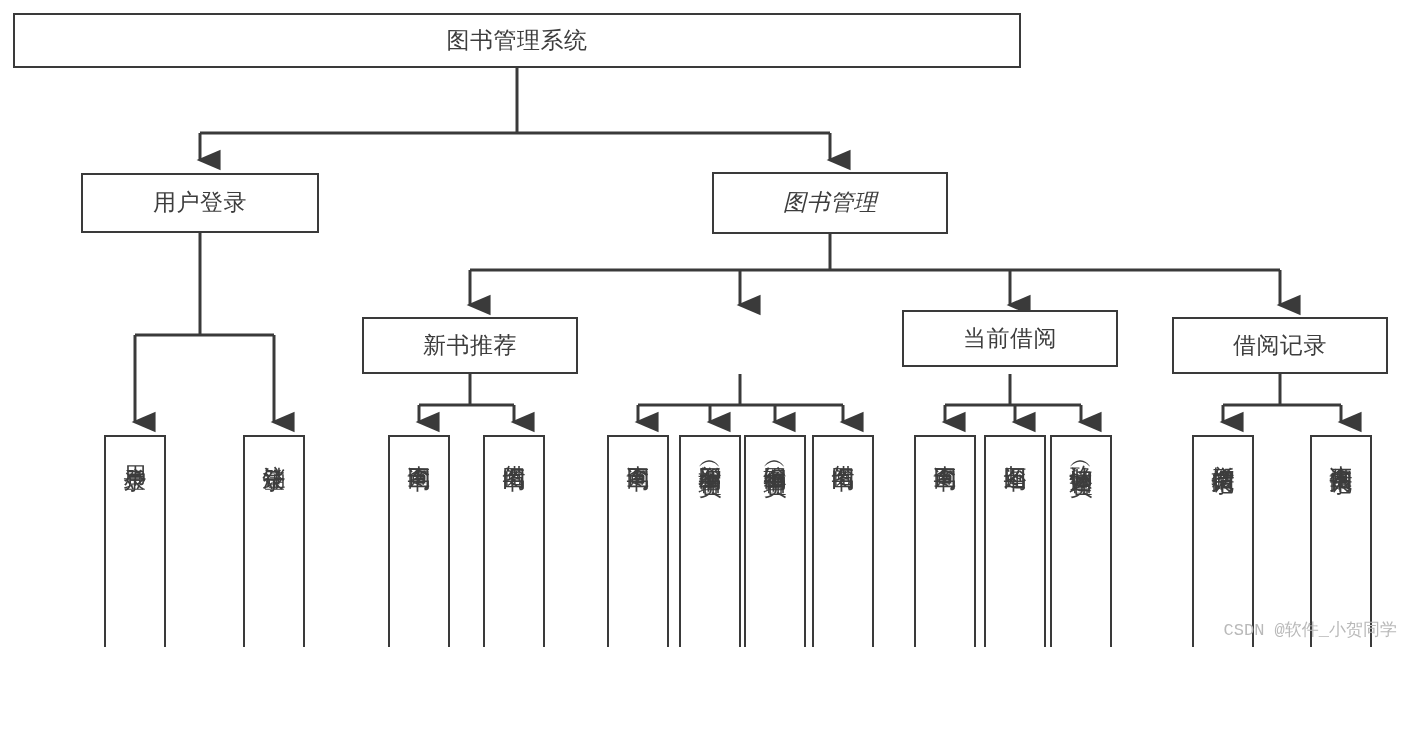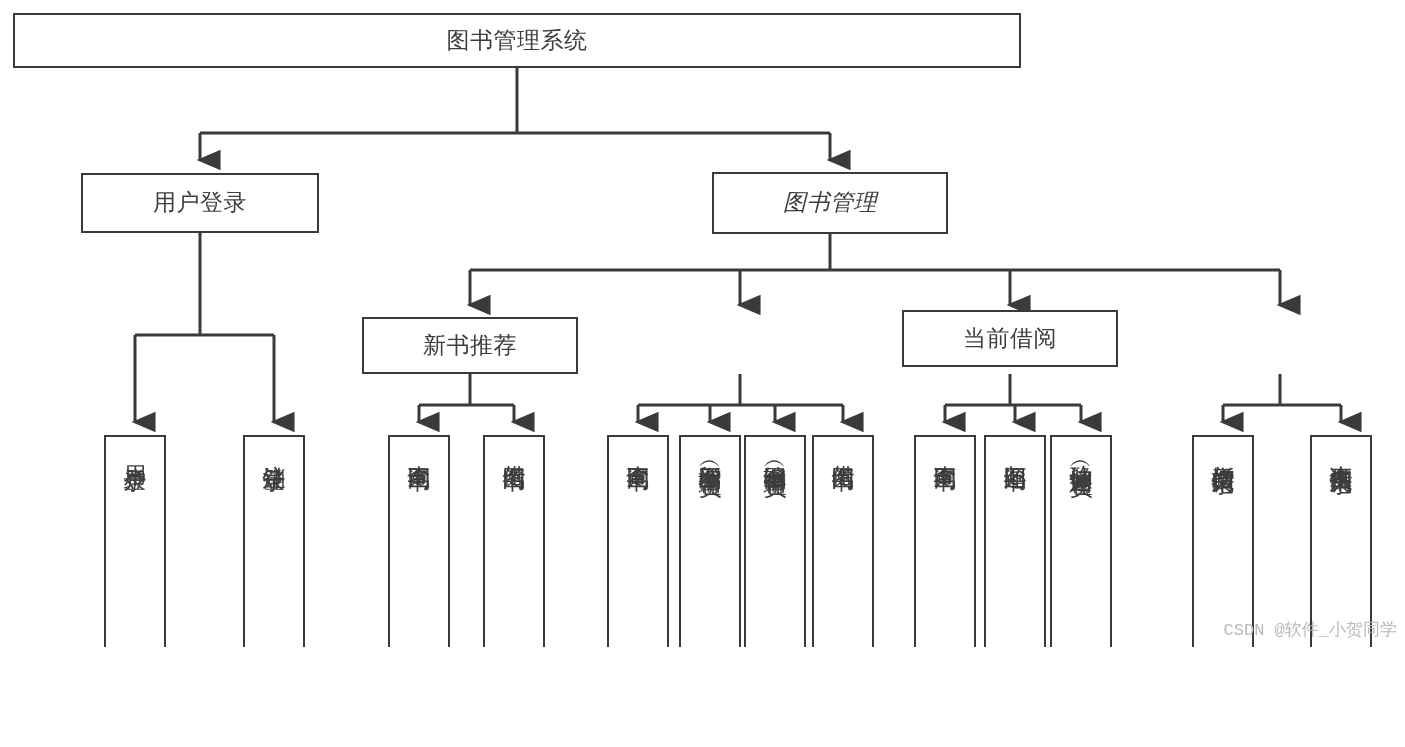--- a/index.html
+++ b/index.html
@@ -141,20 +141,23 @@
   <div class="node" style="left:712px; top:172px; width:236px; height:62px;font-style:italic;">
     <span class="node-h">图书管理</span>
   </div>
 
   <div class="node" style="left:362px; top:317px; width:216px; height:57px;">
     <span class="node-h">新书推荐</span>
   </div>
   <div class="node" style="left:902px; top:310px; width:216px; height:57px;">
     <span class="node-h">当前借阅</span>
   </div>
+  <div class="node" style="left:1172px; top:317px; width:216px; height:57px;">
+    <span class="node-h">借阅记录</span>
+  </div>
 
   <div class="node leaf" style="left:104px; top:435px; width:62px; height:298px;">
     <span class="node-v">用户登录</span>
   </div>
   <div class="node leaf" style="left:243px; top:435px; width:62px; height:298px;">
     <span class="node-v">注销登录</span>
   </div>
 
   <div class="node leaf" style="left:388px; top:435px; width:62px; height:298px;">
     <span class="node-v">查询图书</span>

